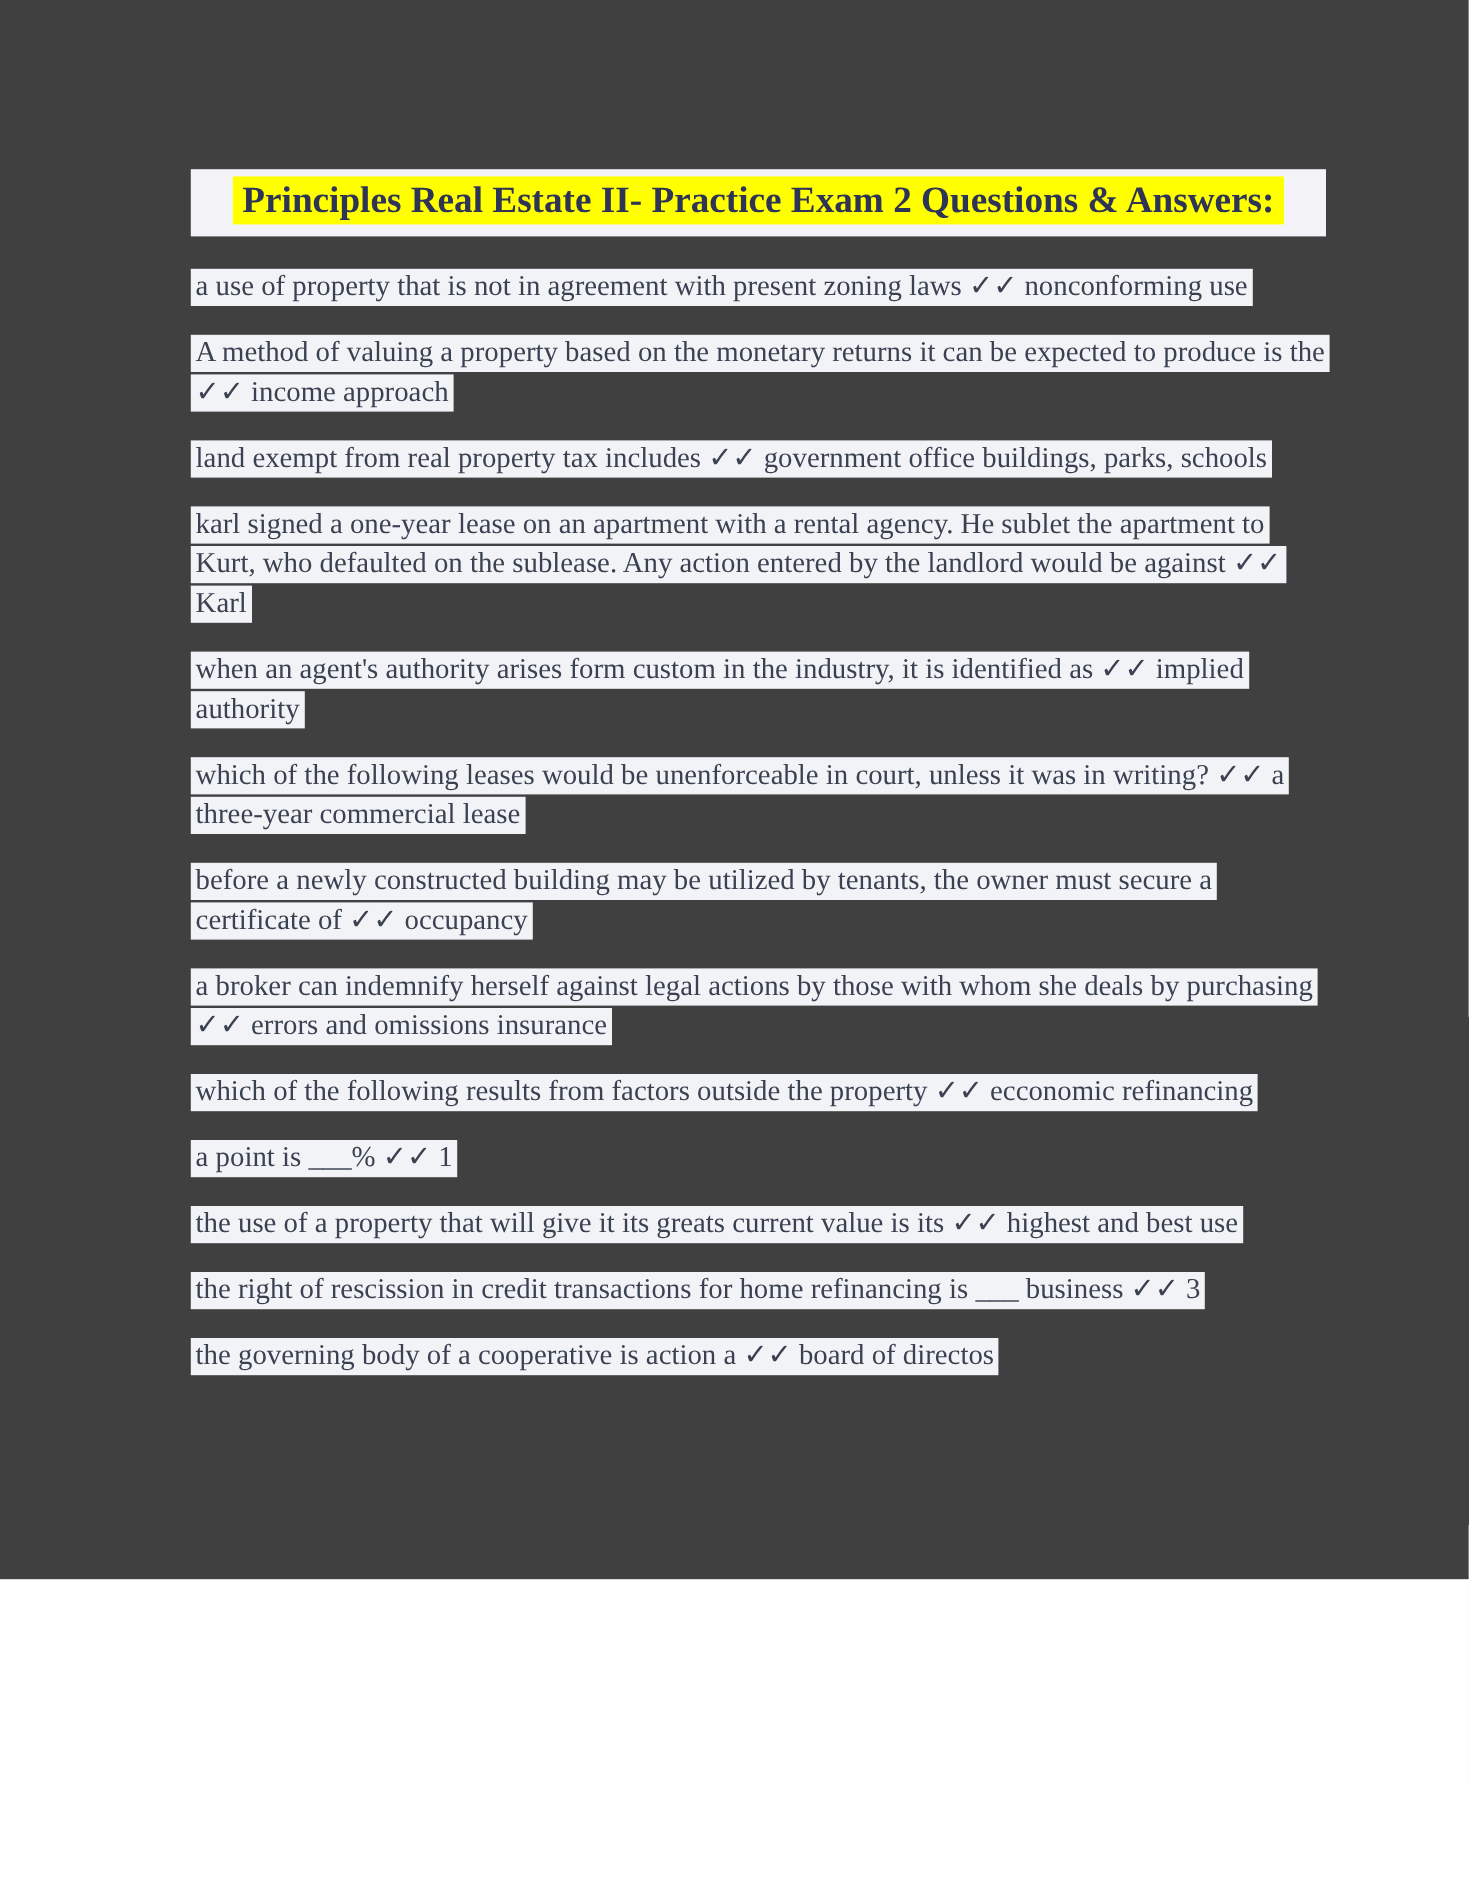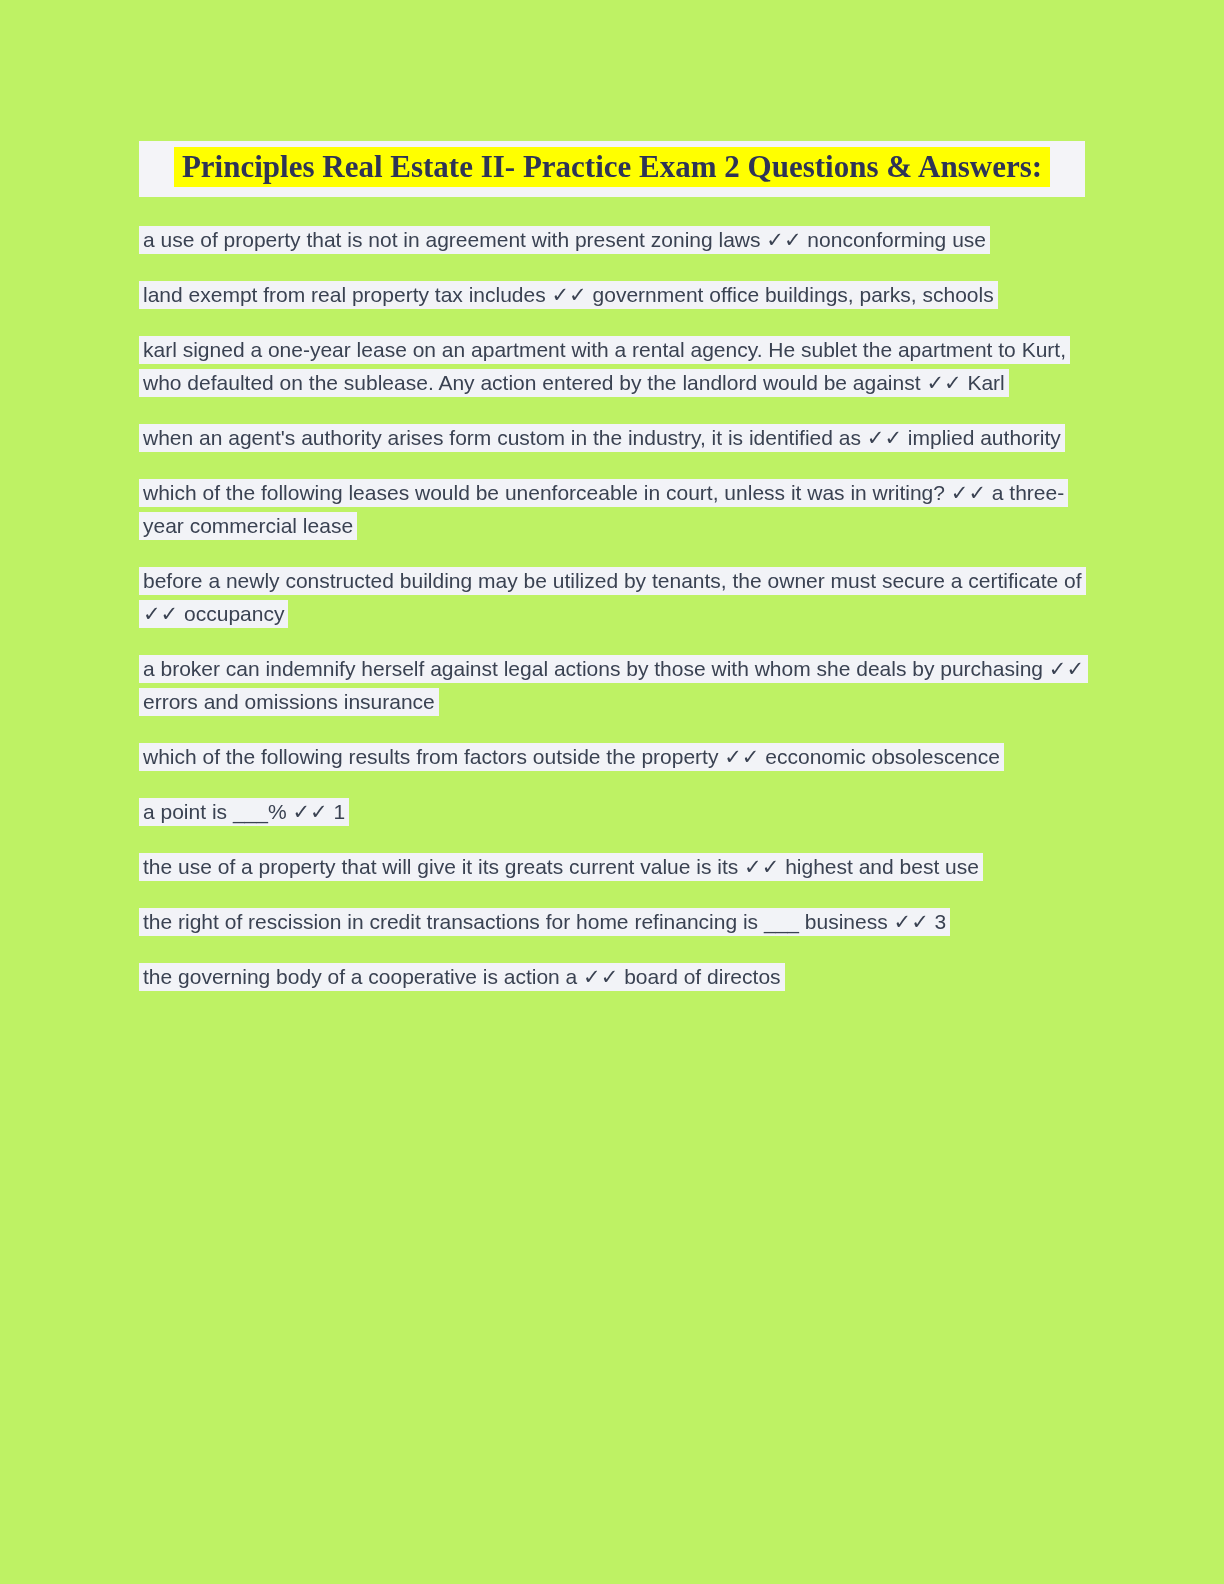--- a/index.html
+++ b/index.html
@@ -9,23 +9,24 @@
     background: #ffffff;
   }
   body {
     width: 1224px;
     height: 1584px;
     overflow: hidden;
     font-family: "Liberation Sans", "DejaVu Sans", sans-serif;
   }
   .page {
     width: 1224px;
-    height: 1584px;
-    background: #bef264;
+    height: 1316px;
+    background: #404040;
     position: relative;
+    padding-left: 20px;
   }
   .content {
     width: 946px;
     margin: 0 auto 0 139px;
     padding-top: 141px;
   }
   
   .title-block {
     background: #f4f4f8;
     text-align: center;
@@ -41,50 +42,52 @@
   }
   .hl-yellow {
     background: #ffff00;
     padding: 2px 8px 3px 8px;
     -webkit-box-decoration-break: clone;
     box-decoration-break: clone;
   }
   
   .qa-paragraph {
     margin: 0 0 22px 0;
-    font-size: 21px;
+    font-size: 24px;
     line-height: 33px;
     color: #3a4252;
     max-width: 946px;
+    font-family: Liberation Serif, serif;
   }
   .qa-paragraph:last-child { margin-bottom: 0; }
   .hl-line {
     background: #f2f3f7;
     padding: 2px 4px 3px 4px;
     -webkit-box-decoration-break: clone;
     box-decoration-break: clone;
   }
 </style>
 </head>
 <body>
 
 <div class="page">
   <div class="content">
 
     <div class="title-block">
       <div class="title-line"><span class="hl-yellow">Principles Real Estate II- Practice Exam 2 Questions &amp; Answers:</span></div>
     </div>
 
     <p class="qa-paragraph"><span class="hl-line">a use of property that is not in agreement with present zoning laws ✓✓ nonconforming use</span></p>
+    <p class="qa-paragraph"><span class="hl-line">A method of valuing a property based on the monetary returns it can be expected to produce is the ✓✓ income approach</span></p>
     <p class="qa-paragraph"><span class="hl-line">land exempt from real property tax includes ✓✓ government office buildings, parks, schools</span></p>
     <p class="qa-paragraph"><span class="hl-line">karl signed a one-year lease on an apartment with a rental agency. He sublet the apartment to Kurt, who defaulted on the sublease. Any action entered by the landlord would be against ✓✓ Karl</span></p>
     <p class="qa-paragraph"><span class="hl-line">when an agent's authority arises form custom in the industry, it is identified as ✓✓ implied authority</span></p>
     <p class="qa-paragraph"><span class="hl-line">which of the following leases would be unenforceable in court, unless it was in writing? ✓✓ a three-year commercial lease</span></p>
     <p class="qa-paragraph"><span class="hl-line">before a newly constructed building may be utilized by tenants, the owner must secure a certificate of ✓✓ occupancy</span></p>
     <p class="qa-paragraph"><span class="hl-line">a broker can indemnify herself against legal actions by those with whom she deals by purchasing ✓✓ errors and omissions insurance</span></p>
-    <p class="qa-paragraph"><span class="hl-line">which of the following results from factors outside the property ✓✓ ecconomic obsolescence</span></p>
+    <p class="qa-paragraph"><span class="hl-line">which of the following results from factors outside the property ✓✓ ecconomic refinancing</span></p>
     <p class="qa-paragraph"><span class="hl-line">a point is ___% ✓✓ 1</span></p>
     <p class="qa-paragraph"><span class="hl-line">the use of a property that will give it its greats current value is its ✓✓ highest and best use</span></p>
     <p class="qa-paragraph"><span class="hl-line">the right of rescission in credit transactions for home refinancing is ___ business ✓✓ 3</span></p>
     <p class="qa-paragraph"><span class="hl-line">the governing body of a cooperative is action a ✓✓ board of directos</span></p>
 
   </div>
 </div>
 
 </body></html>

